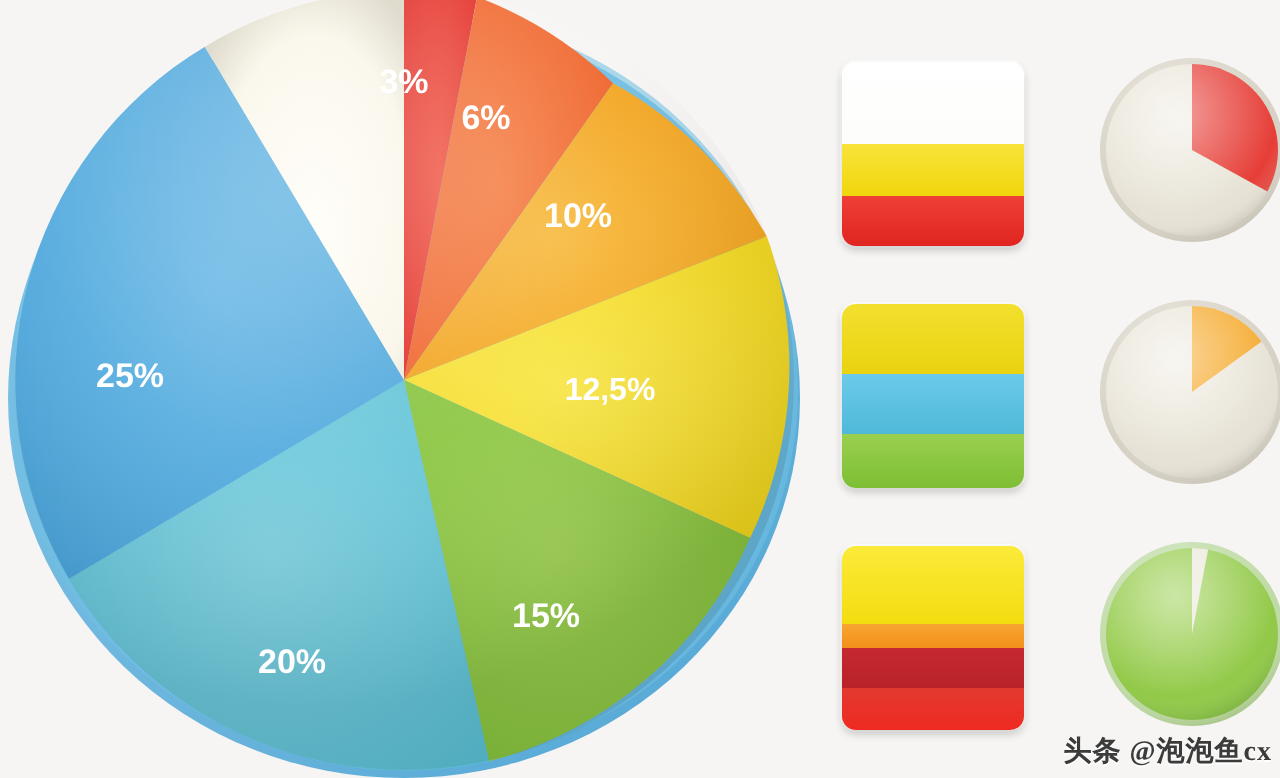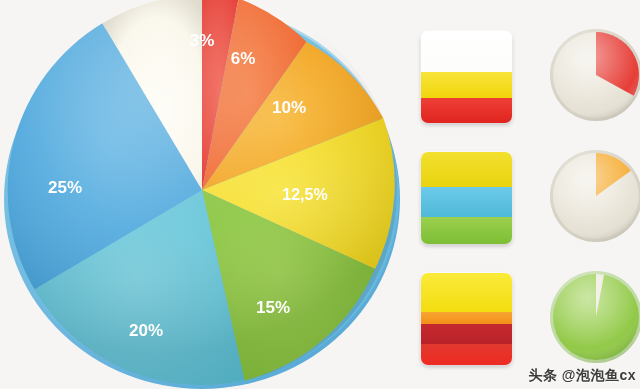--- a/index.html
+++ b/index.html
@@ -68,21 +68,21 @@
 
   #mini-pie-1 { left: 549px; top: 28px; }
   #mini-pie-2 { left: 549px; top: 149px; }
   #mini-pie-3 { left: 549px; top: 270px; }
 
   
   #watermark {
     position: absolute;
     right: 4px;
     bottom: 4px;
-    font-family: Liberation Sans, sans-serif;
+    font-family: Liberation Serif, serif;
     font-size: 14px;
     font-weight: 700;
     color: #3b3b3b;
     letter-spacing: 0.5px;
     text-shadow: 0 1px 0 rgba(255,255,255,0.9);
     white-space: nowrap;
   }
 </style>
 </head>
 <body style="background: rgb(246, 245, 243);">

